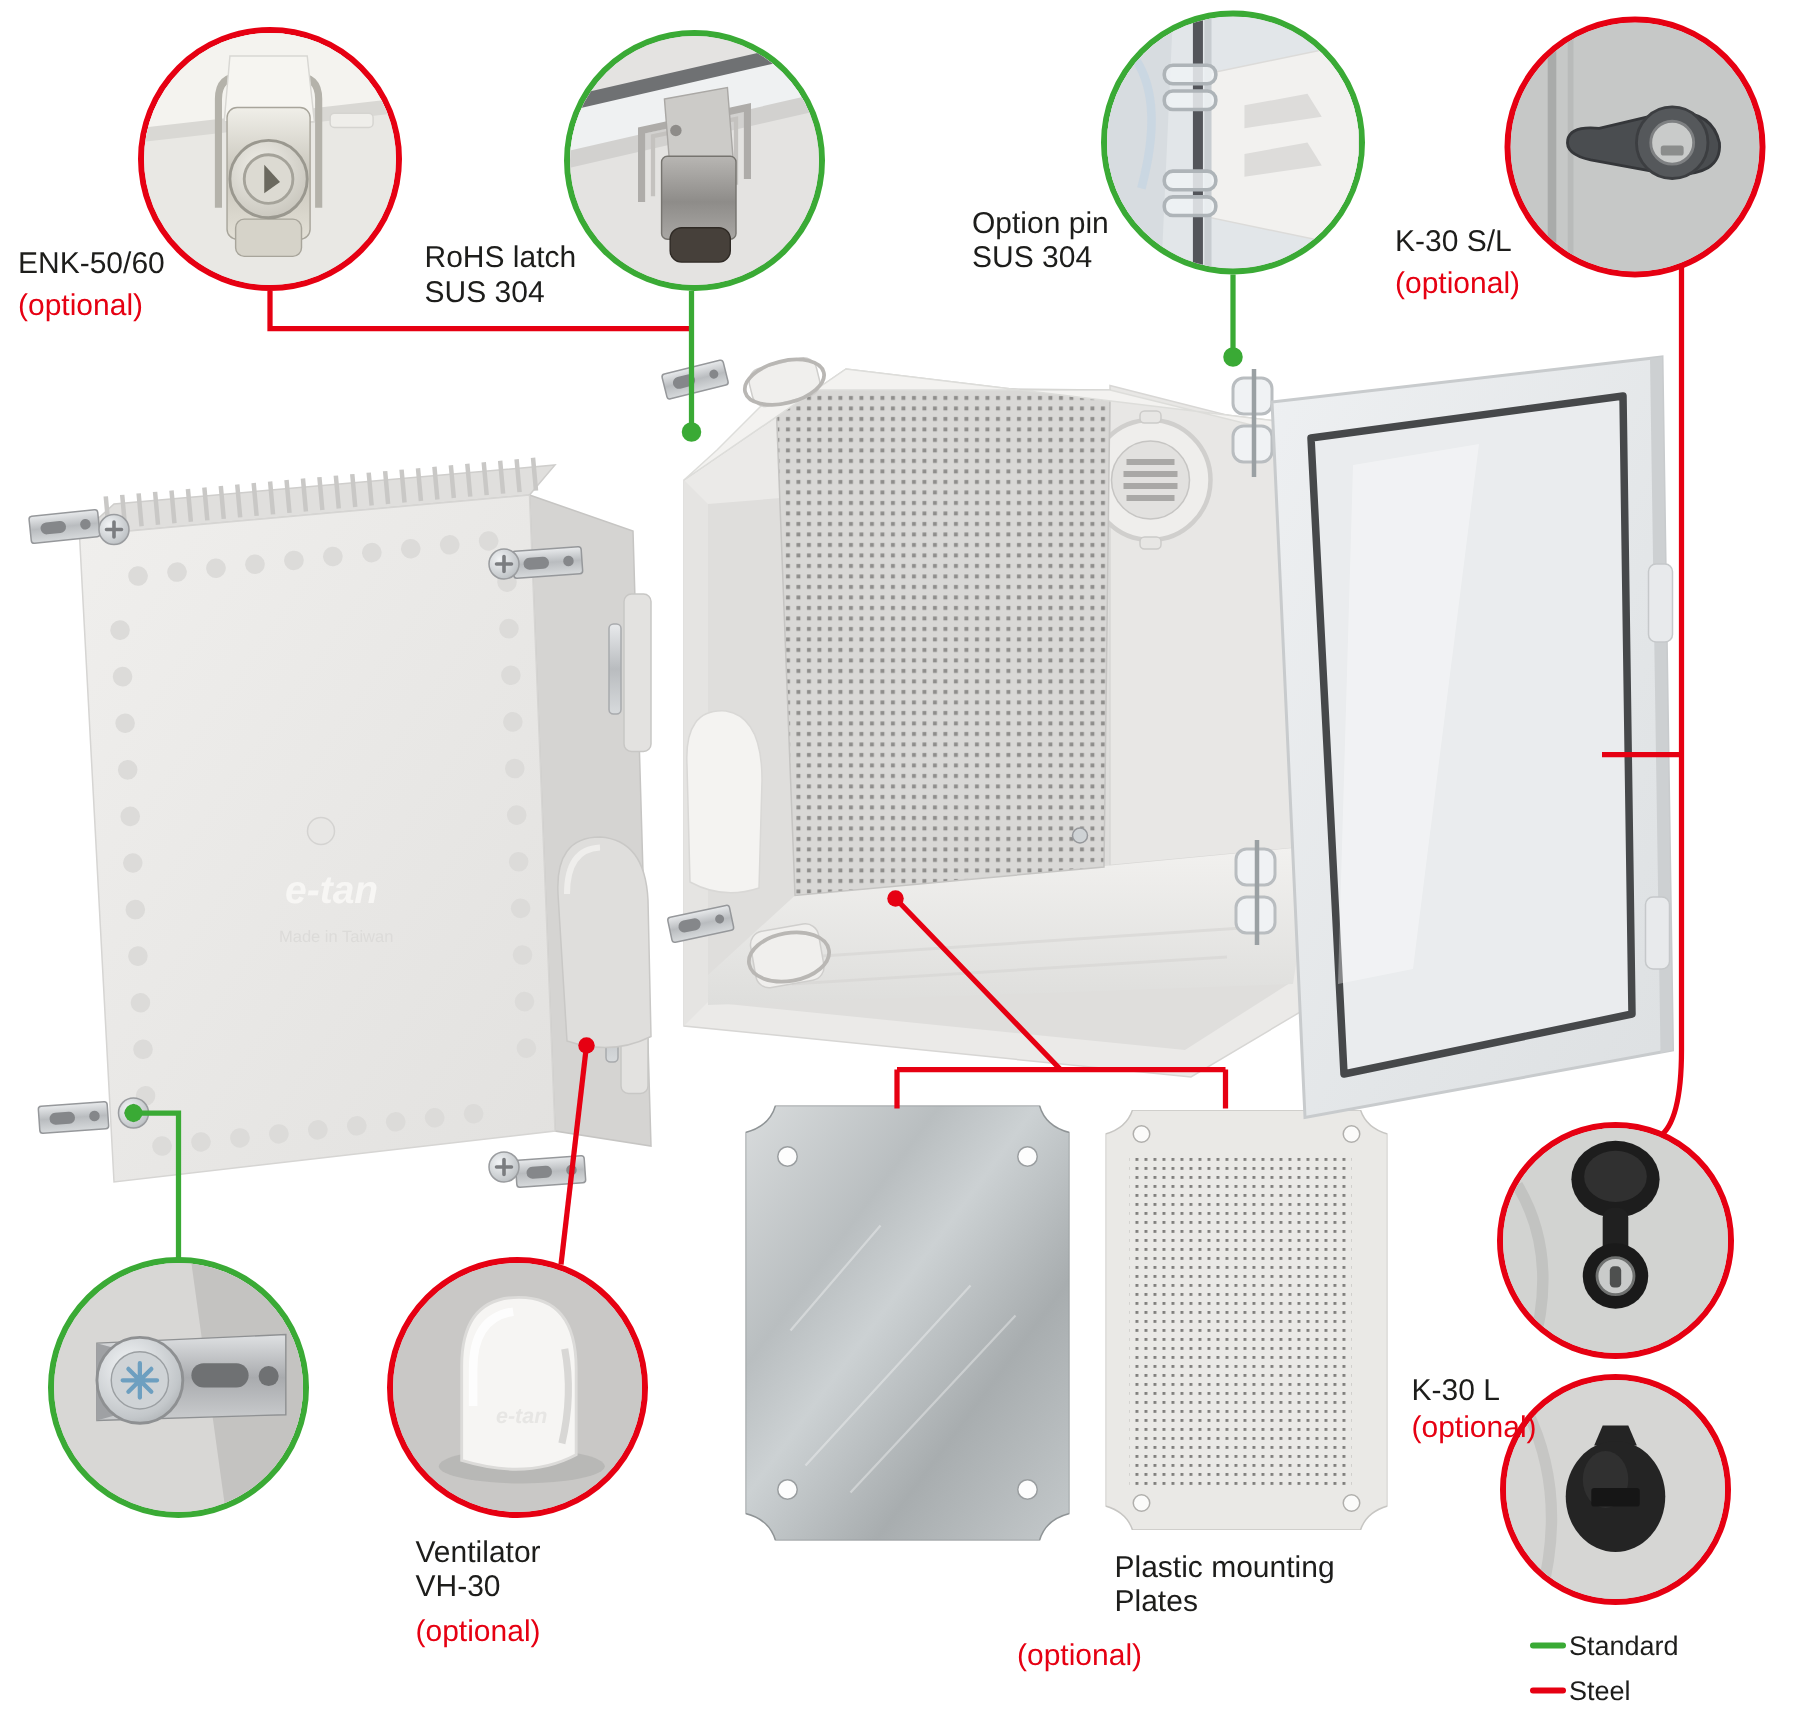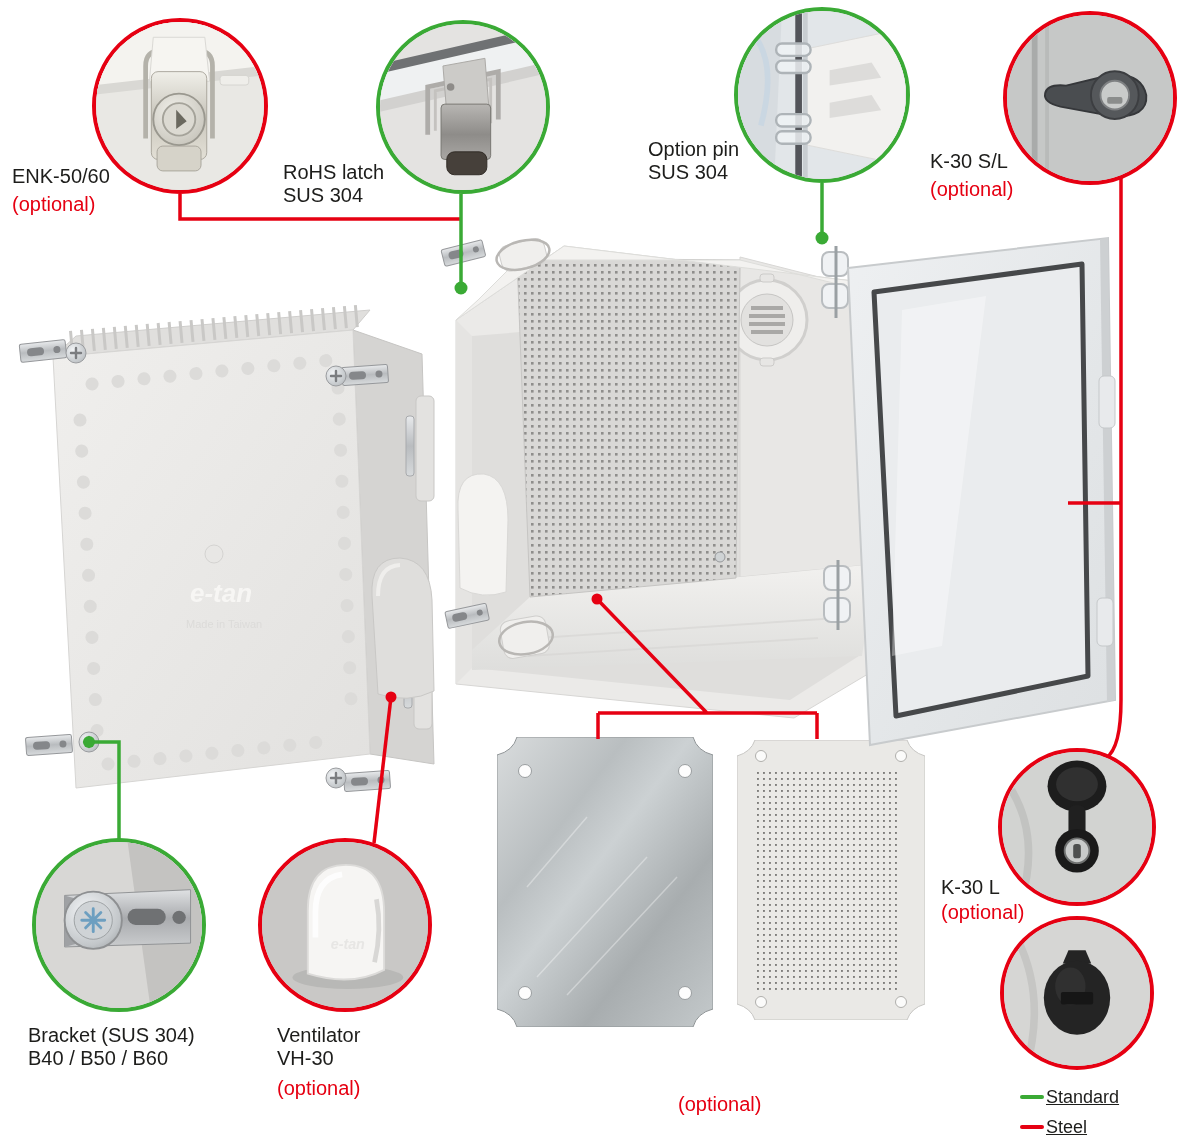--- a/index.html
+++ b/index.html
@@ -7,21 +7,21 @@
   #stage{position:relative;width:1200px;height:1144px;background:#fff;overflow:hidden;
          font-family:"Liberation Sans",sans-serif;color:var(--ink);}
   .abs{position:absolute;}
   .photo-circle{position:absolute;border-radius:50%;overflow:hidden;box-sizing:border-box;background:#ddd;}
   .photo-circle.std{border:4px solid var(--green);}
   .photo-circle.opt{border:4px solid var(--red);}
   .photo-circle svg{display:block;width:100%;height:100%;}
   .callout-label{position:absolute;font-size:20px;line-height:23px;color:var(--ink);white-space:nowrap;z-index:9;}
   .callout-label .opt-line{color:var(--red);display:block;margin-top:5px;}
   .legend{position:absolute;left:1020px;top:1086px;z-index:9;font-size:18px;}
-  .legend-row{display:flex;align-items:center;height:22px;margin-bottom:8px;text-decoration:underline;}
+  .legend-row{display:flex;align-items:center;height:22px;margin-bottom:8px;}
   .legend-swatch{display:inline-block;width:24px;height:4px;border-radius:2px;margin-right:2px;}
   .sw-green{background:var(--green);}
   .sw-red{background:var(--red);}
   svg text{font-family:"Liberation Sans",sans-serif;}
 </style>
 </head>
 <body>
 
 <div id="stage">
 
@@ -389,36 +389,36 @@
   <div class="callout-label" style="left:648px;top:138px">
     <span>Option pin</span><br>
     <span>SUS 304</span>
   </div>
 
   <div class="callout-label" style="left:930px;top:150px">
     <span>K-30 S/L</span>
     <span class="opt-line">(optional)</span>
   </div>
 
-  <div class="callout-label" style="left:28px;top:1024px">
-    <span>Bracket (SUS 304)</span><br>
-    <span>B40 / B50 / B60</span>
-  </div>
 
   <div class="callout-label" style="left:277px;top:1024px">
     <span>Ventilator</span><br>
     <span>VH-30</span>
     <span class="opt-line" style="margin-top:7px">(optional)</span>
   </div>
 
 
+  <div class="callout-label" style="left:743px;top:1034px">
+    <span>Plastic mounting</span><br>
+    <span>Plates</span>
+  </div>
 
   <div class="callout-label" style="left:678px;top:1093px;color:var(--red)">(optional)</div>
 
-  <div class="callout-label" style="left:941px;top:876px">
+  <div class="callout-label" style="left:941px;top:916px">
     <span>K-30 L</span>
     <span class="opt-line" style="margin-top:2px">(optional)</span>
   </div>
 
   <div class="legend">
     <div class="legend-row">
       <span class="legend-swatch sw-green"></span>
       <span>Standard</span>
     </div>
     <div class="legend-row">

